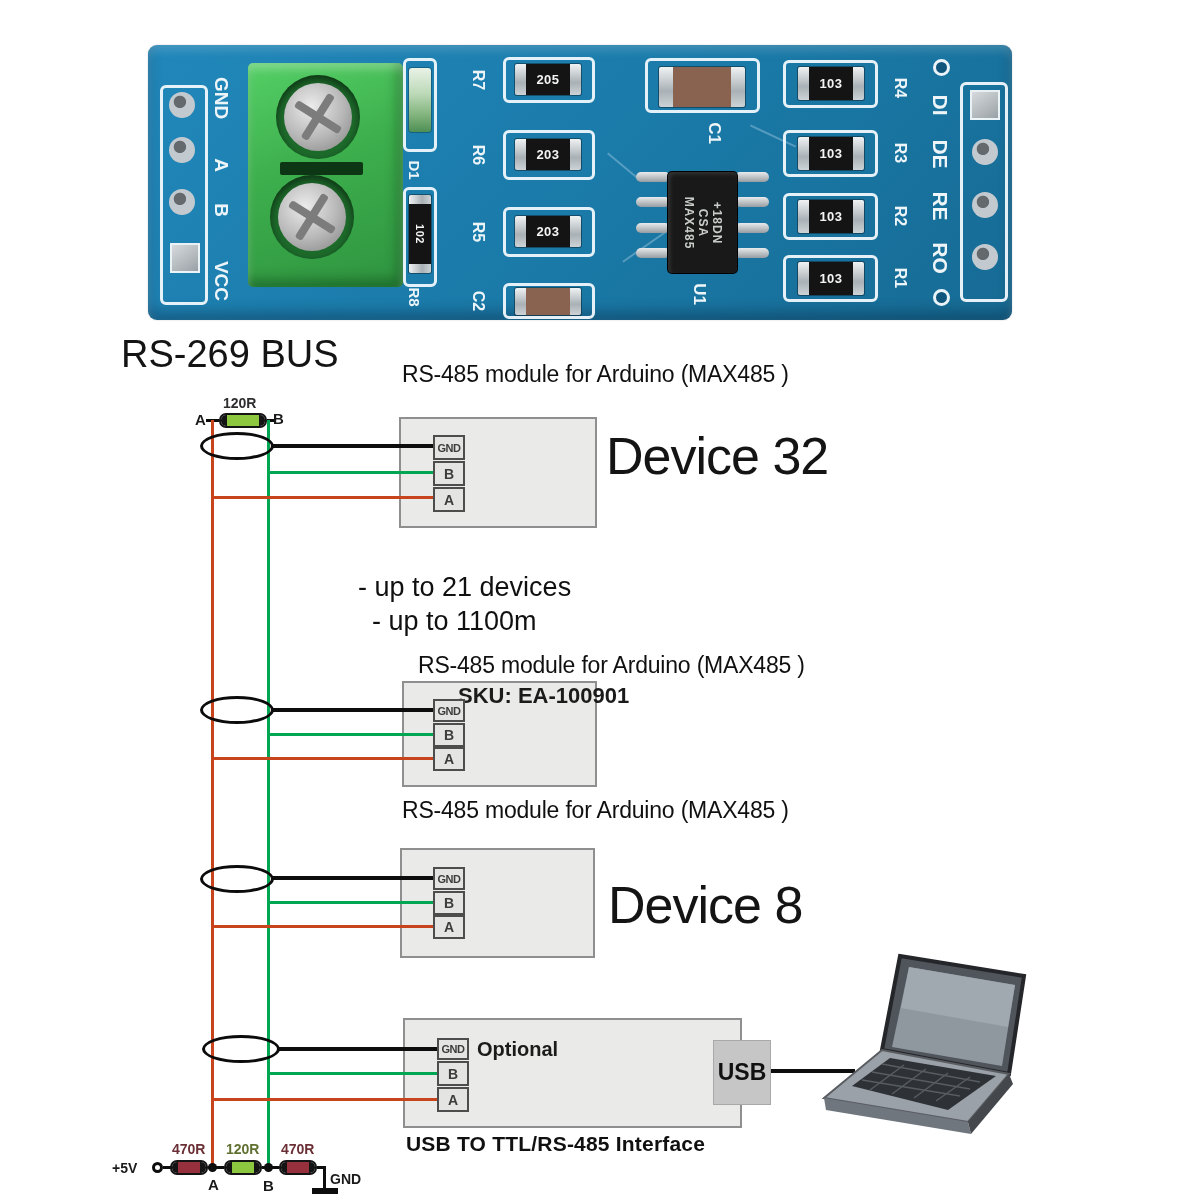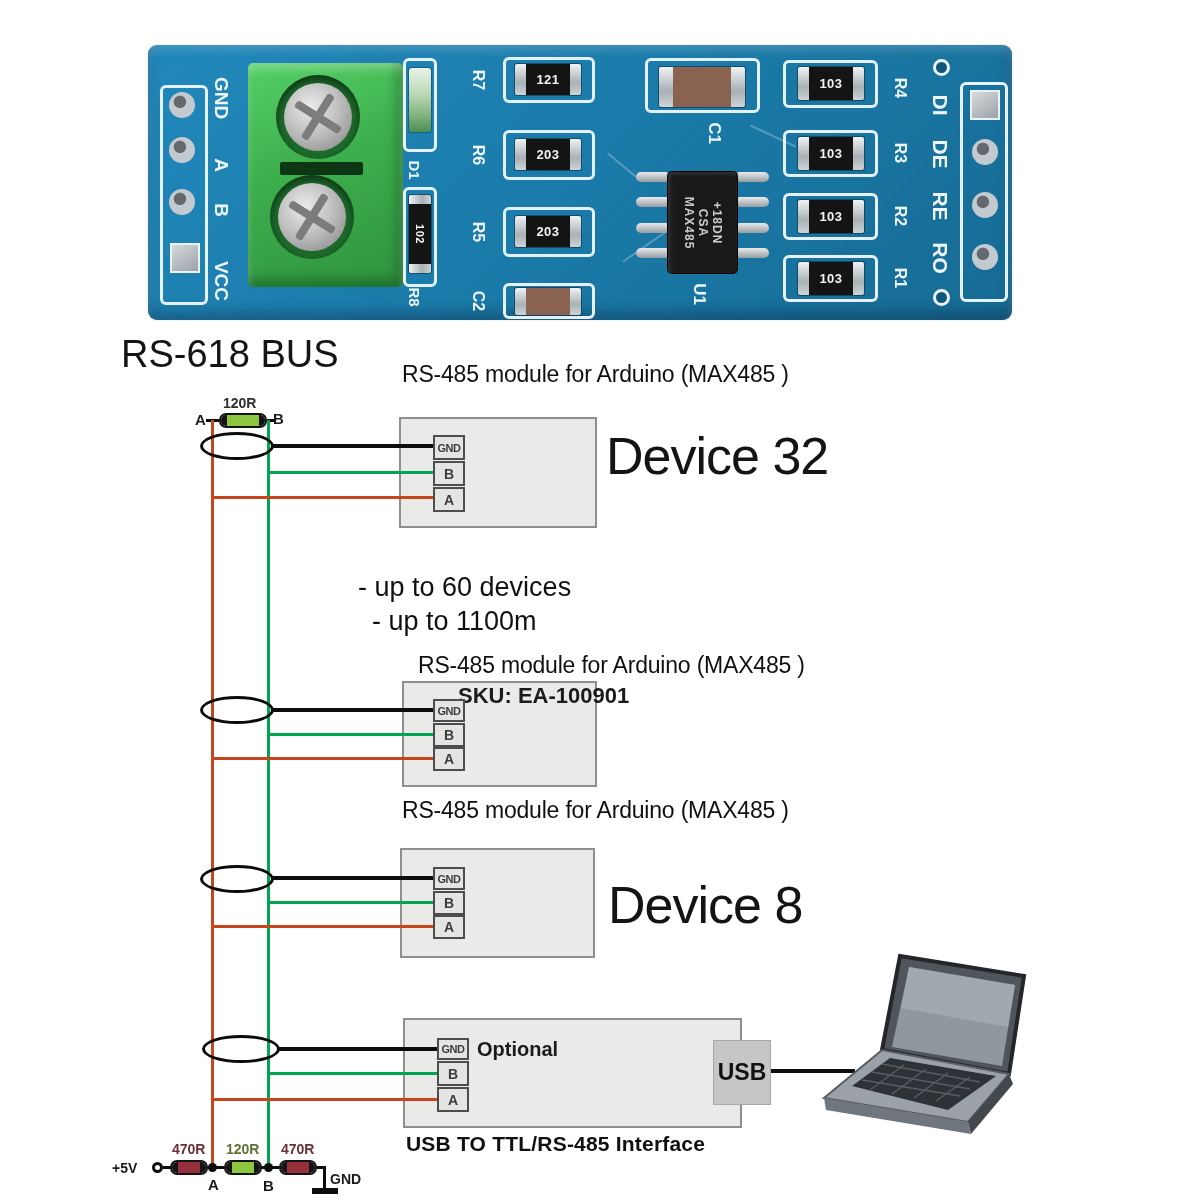--- a/index.html
+++ b/index.html
@@ -98,21 +98,21 @@
       <div class="bodyk">
           <span class="vtext" style="position:static;transform:rotate(90deg);font-size:11px;color:#f4f4f4;">102</span>
         </div>
       <div class="cap"></div>
     </div>
     <div class="vtext" style="left:266px;top:252px;font-size:15px;">R8</div>
 
     <div class="outline" style="left:355px;top:12px;width:92px;height:46px;"></div>
     <div class="smd" style="left:367px;top:19px;width:66px;height:31px;">
       <div class="cap"></div>
-        <div class="bodyk">121</div>
+        <div class="bodyk">205</div>
         <div class="cap"></div>
     </div>
     <div class="vtext" style="left:330px;top:35px;font-size:16px;">R7</div>
 
     <div class="outline" style="left:355px;top:85px;width:92px;height:50px;"></div>
     <div class="smd" style="left:367px;top:94px;width:66px;height:31px;">
       <div class="cap"></div>
         <div class="bodyk">203</div>
         <div class="cap"></div>
     </div>
@@ -201,21 +201,21 @@
     <div class="outline" style="left:812px;top:37px;width:48px;height:220px;"></div>
     <div class="padsq" style="left:822px;top:45px;"></div>
     <div class="padpin" style="left:824px;top:94px;"></div>
     <div class="padpin" style="left:824px;top:147px;"></div>
     <div class="padpin" style="left:824px;top:199px;"></div>
 
     <div style="position:absolute;left:785px;top:14px;width:17px;height:17px;border:3px solid #eaf3f7;border-radius:50%;background:#10557c;box-sizing:border-box;"></div>
     <div style="position:absolute;left:785px;top:244px;width:17px;height:17px;border:3px solid #eaf3f7;border-radius:50%;background:#10557c;box-sizing:border-box;"></div>
   </div>
 
-  <div class="title" style="left:121px;top:333px;">RS-618 BUS</div>
+  <div class="title" style="left:121px;top:333px;">RS-269 BUS</div>
   <div class="modlabel" style="left:402px;top:361px;">RS-485 module for Arduino (MAX485 )</div>
 
   <div class="rlabel" style="left:223px;top:395px;color:#2e2e2e;">120R</div>
   <div class="slabel" style="left:195px;top:411px;">A</div>
   <div class="slabel" style="left:273px;top:410px;">B</div>
   <div class="wire wk" style="left:206px;top:419px;width:13px;height:3px;"></div>
   <div class="rsym r-green" style="left:219px;top:413px;width:48px;">
     <div class="ends"></div>
       <div class="mid"></div>
       <div class="ends"></div>
@@ -228,21 +228,21 @@
   <div class="devbox" style="left:399px;top:417px;width:198px;height:111px;"></div>
   <div class="wire wk" style="left:272px;top:444px;width:161px;height:4px;"></div>
   <div class="wire wb" style="left:268px;top:471px;width:165px;height:3px;"></div>
   <div class="wire wa" style="left:211px;top:496px;width:222px;height:3px;"></div>
   <div class="pin gnd" style="left:433px;top:435px;height:25px;">GND</div>
   <div class="pin" style="left:433px;top:461px;height:25px;">B</div>
   <div class="pin" style="left:433px;top:487px;height:25px;">A</div>
   <div class="ellipse" style="left:200px;top:432px;width:74px;height:28px;"></div>
   <div class="devname" style="left:606px;top:426px;">Device 32</div>
 
-  <div class="note" style="left:358px;top:572px;">- up to 60 devices</div>
+  <div class="note" style="left:358px;top:572px;">- up to 21 devices</div>
   <div class="note" style="left:372px;top:606px;">- up to 1100m</div>
 
   <div class="modlabel" style="left:418px;top:652px;">RS-485 module for Arduino (MAX485 )</div>
   <div class="devbox" style="left:402px;top:681px;width:195px;height:106px;"></div>
   <div class="sku" style="left:412px;top:683px;margin-left:46px;">SKU: EA-100901</div>
   <div class="wire wk" style="left:272px;top:708px;width:161px;height:4px;"></div>
   <div class="wire wb" style="left:268px;top:733px;width:165px;height:3px;"></div>
   <div class="wire wa" style="left:211px;top:757px;width:222px;height:3px;"></div>
   <div class="pin gnd" style="left:433px;top:699px;height:23px;">GND</div>
   <div class="pin" style="left:433px;top:723px;height:24px;">B</div>

